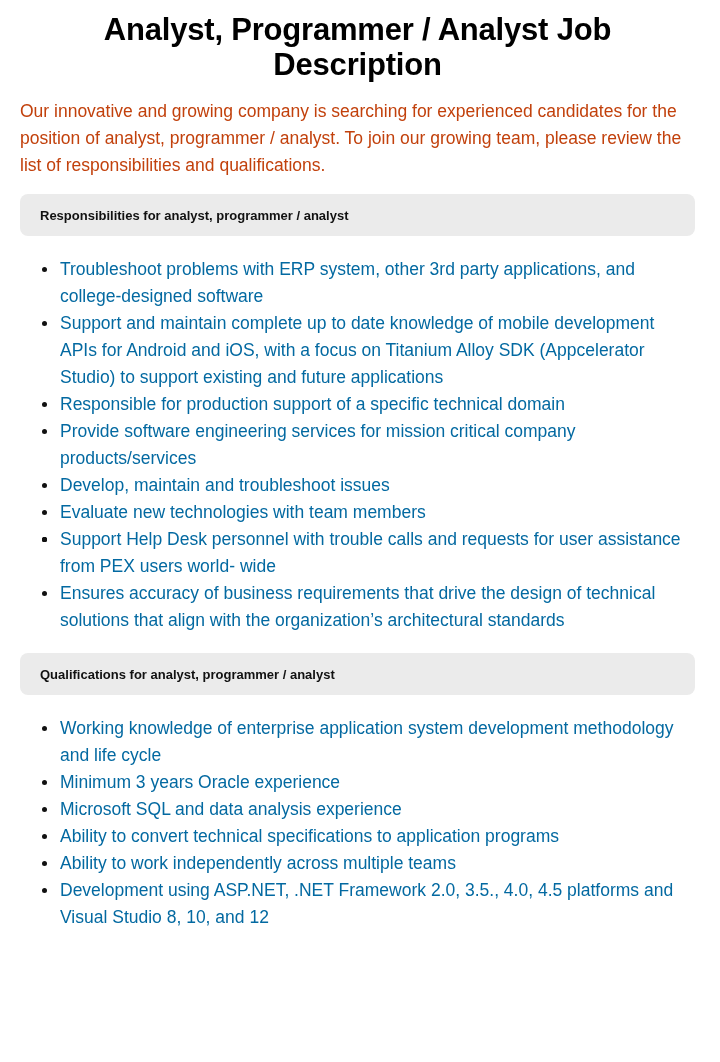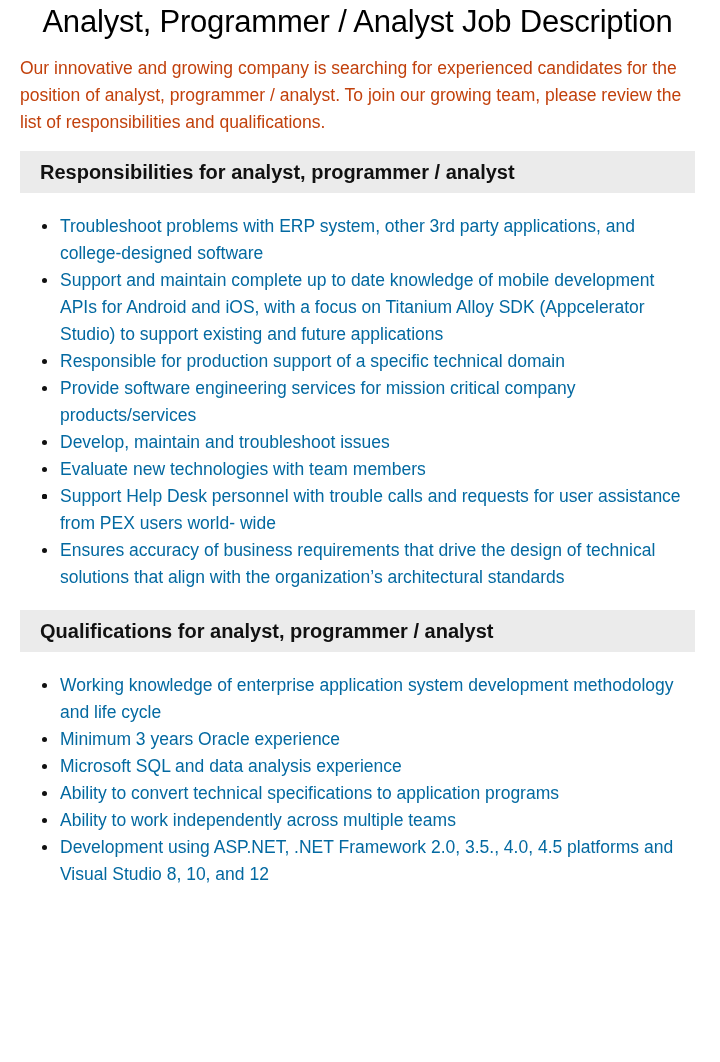--- a/index.html
+++ b/index.html
@@ -12,44 +12,45 @@
       height: 1062px;
       overflow: hidden;
       font-family: "Liberation Sans", "DejaVu Sans", sans-serif;
       color: #111111;
     }
     .page {
       padding: 0 25px 0 20px;
     }
     h1.title {
       margin: 0;
-      padding-top: 4px;
+      padding-top: 12px;
       font-size: 31px;
       line-height: 35px;
-      font-weight: normal;
+      font-weight: bold;
       text-align: center;
       color: #000000;
       letter-spacing: -0.2px;
     }
     p.intro {
       margin: 16px 0 0 0;
       font-size: 17.5px;
       line-height: 27px;
       color: #c2410c;
     }
     .section-header {
       margin-top: 15px;
       background: #ebebeb;
       height: 42px;
       display: flex;
       align-items: center;
       padding-left: 20px;
-      font-size: 20px;
+      font-size: 13px;
       font-weight: bold;
       color: #111111;
+      border-radius: 8px;
     }
     ul.items {
       margin: 20px 0 0 0;
       padding: 0 0 0 40px;
       list-style: none;
     }
     ul.items li {
       position: relative;
       font-size: 17.5px;
       line-height: 27px;

